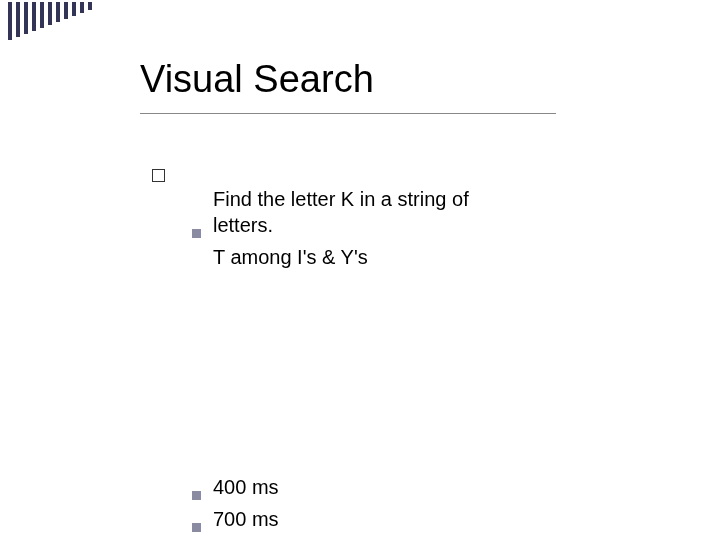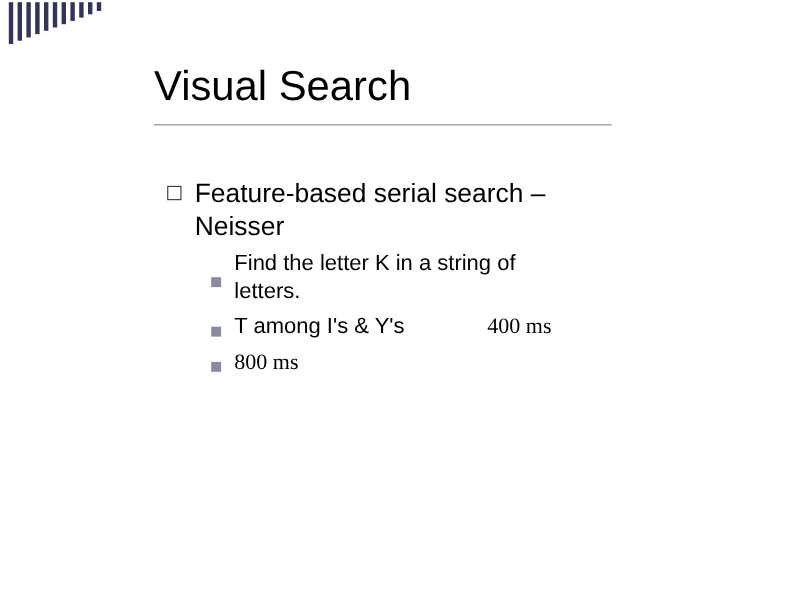--- a/index.html
+++ b/index.html
@@ -58,40 +58,41 @@
     flex: 0 0 auto;
     width: 13px;
     height: 13px;
     border: 1.5px solid #333;
     margin-top: 7px;
     margin-right: 12px;
     box-sizing: border-box;
   }
   .l2 {
     display: flex;
-    align-items: center;
+    align-items: flex-end;
     margin: 4px 0 6px 40px;
     font-size: 20px;
     line-height: 1.3;
   }
   .l2 .bullet-sq {
     flex: 0 0 auto;
     width: 9px;
     height: 9px;
     background: #8a8aa0;
     margin-top: 8px;
     margin-right: 12px;
   }
   .term { text-decoration: underline; }
   .timing-row {
     display: flex;
     width: 100%;
+    flex-direction: column;
   }
   .timing-text { flex: 0 0 230px; }
-  .timing-val  { flex: 0 0 auto; font-family: Liberation Serif, serif; }
+  .timing-val  { flex: 0 0 auto; }
 </style>
 </head>
 <body>
 
 <div class="slide">
 
   <div class="bars">
     <span style="height:38px"></span>
     <span style="height:35px"></span>
     <span style="height:32px"></span>
@@ -104,37 +105,36 @@
     <span style="height:11px"></span>
     <span style="height:8px"></span>
   </div>
 
   <div class="title">Visual Search</div>
 
   <div class="body">
 
     <div class="l1">
       <span class="bullet-box"></span>
-      <span>Feature-based serial search – Neisser</span>
     </div>
     <div class="l2">
       <span class="bullet-sq"></span>
       <span>Find the letter K in a string of letters.</span>
     </div>
 
 
 
     <div class="l2">
       <span class="bullet-sq"></span>
       <span class="timing-row">
         <span class="timing-text">T among I's &amp; Y's</span>
         <span class="timing-val">400 ms</span>
       </span>
     </div>
     <div class="l2">
       <span class="bullet-sq"></span>
       <span class="timing-row">
-        <span class="timing-val">800 ms</span>
+        <span class="timing-val">700 ms</span>
       </span>
     </div>
 
   </div>
 </div>
 
 </body></html>

